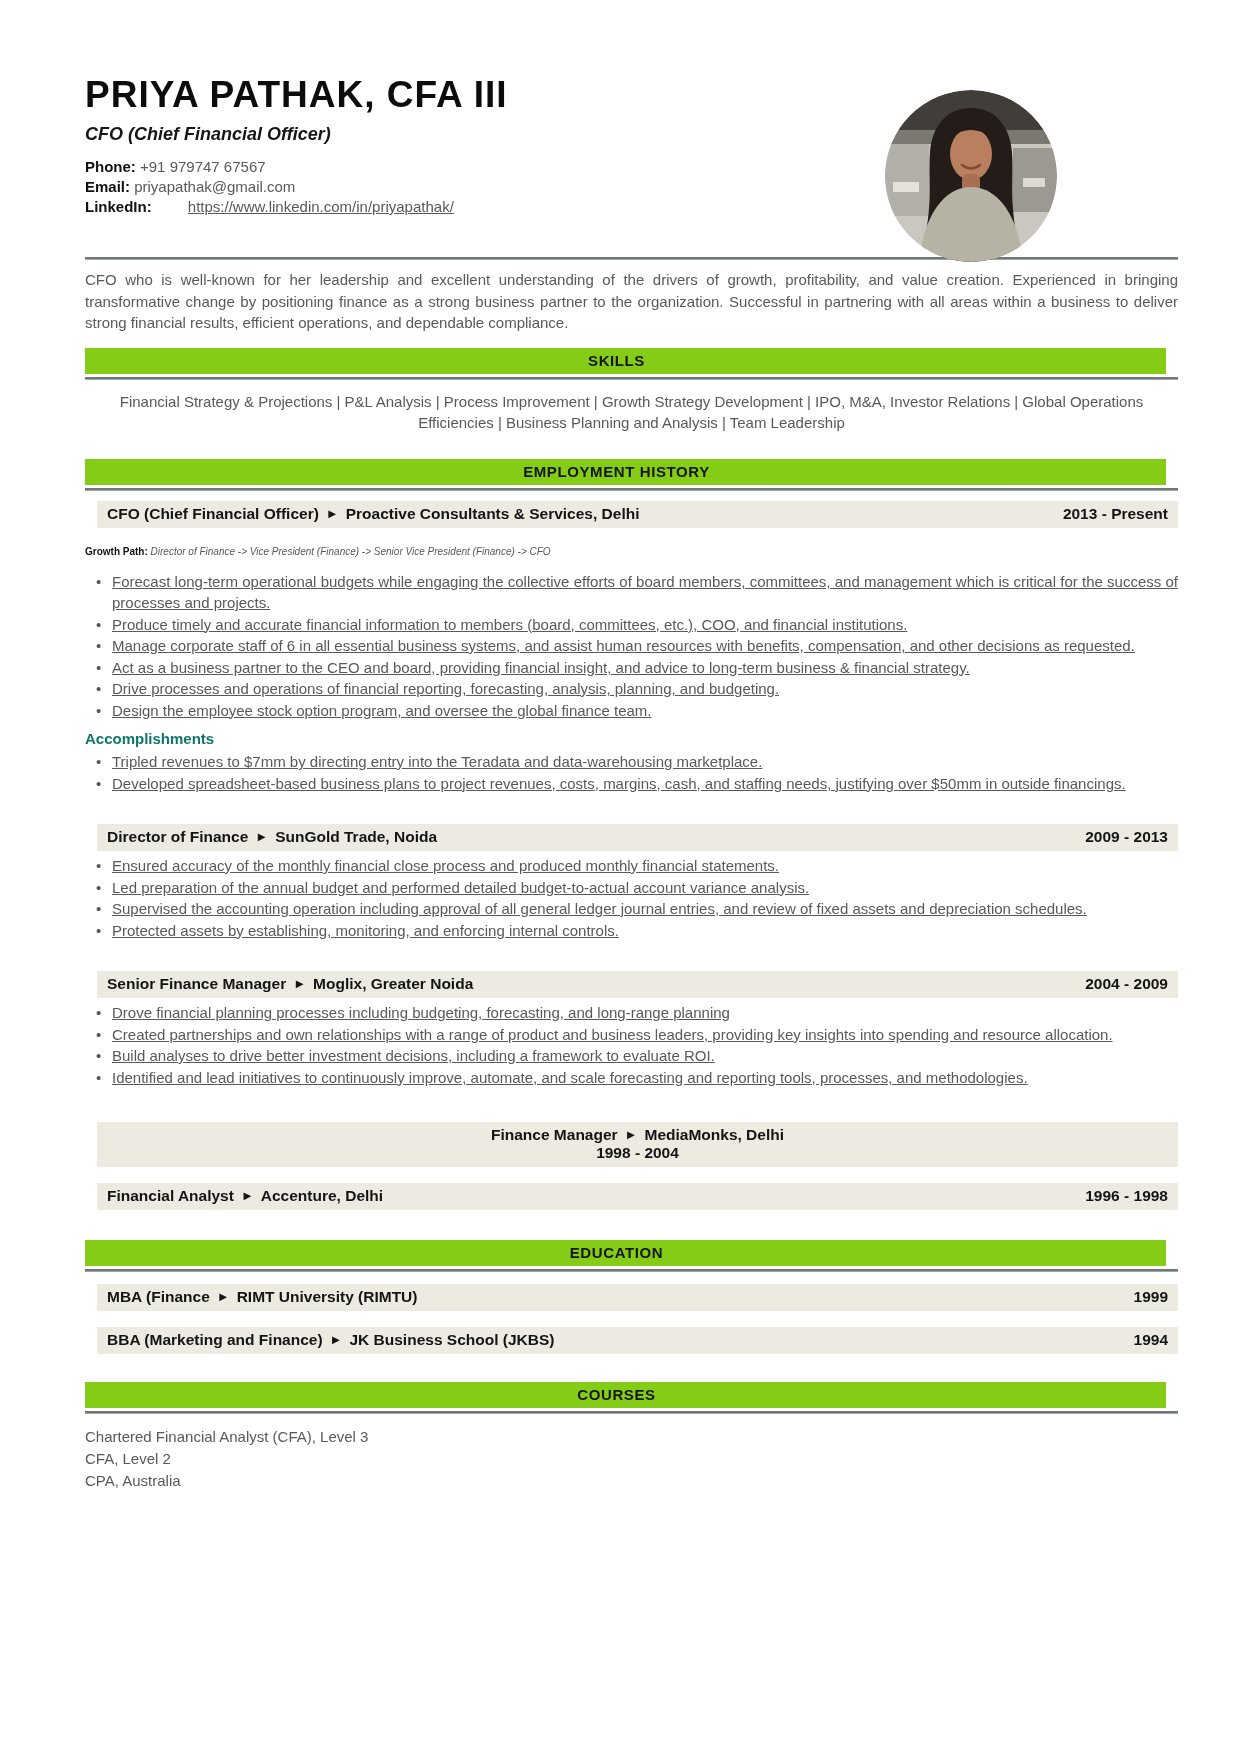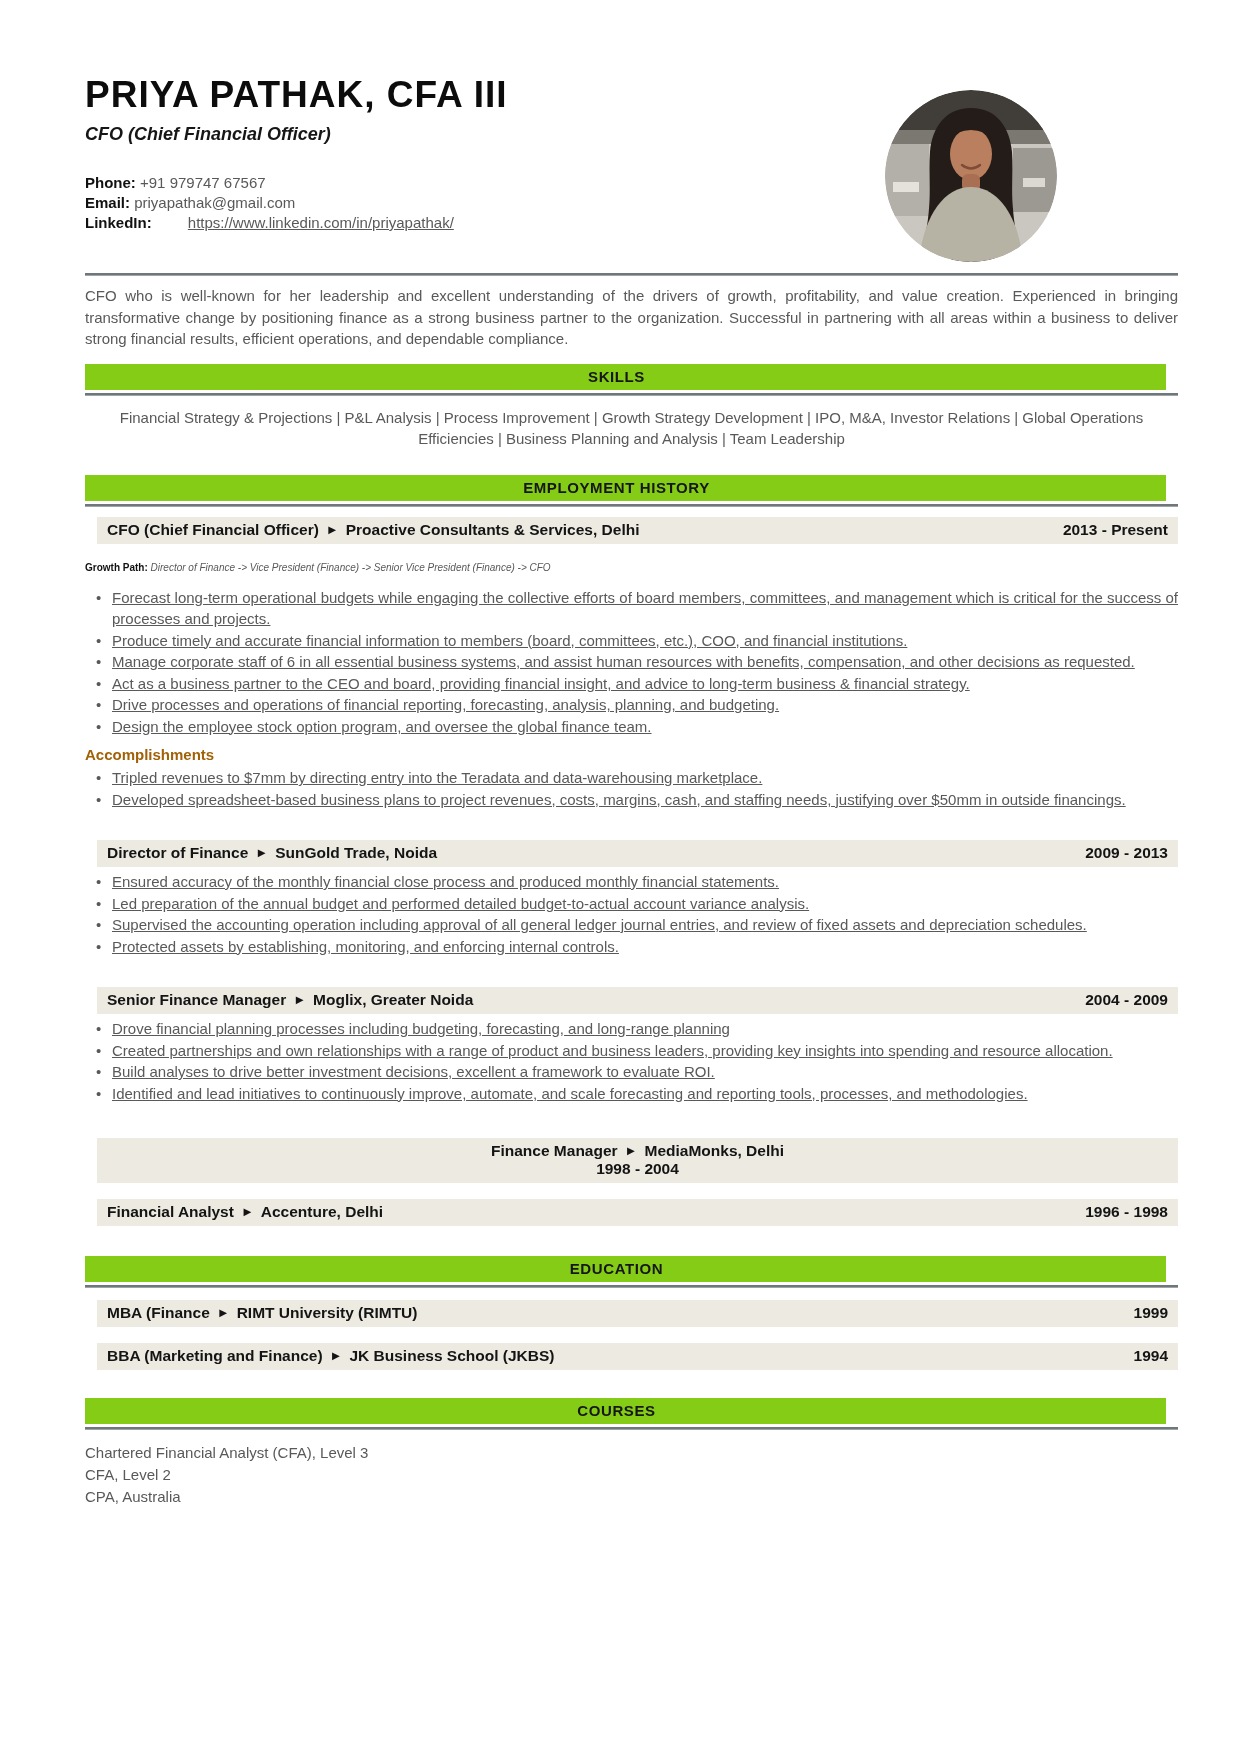--- a/index.html
+++ b/index.html
@@ -14,21 +14,21 @@
   }
 
   
   .name {
     margin-top:74px; font-size:37px; font-weight:bold; color:#0c0c0c;
     letter-spacing:1px;
   }
   .role-title {
     margin-top:8px; font-size:18px; font-weight:bold; font-style:italic; color:#161616;
   }
-  .contact { margin-top:28px; font-size:15px; line-height:20px; color:#595959; }
+  .contact { margin-top:12px; font-size:15px; line-height:20px; color:#595959; }
   .contact .row { white-space:nowrap; }
   .contact b { color:#111; }
   .contact a { color:#595959; text-decoration:underline;padding-left:32px; }
 
   .photo-wrap {
     position:absolute; left:885px; top:90px; width:172px; height:172px;
     border-radius:50%; overflow:hidden;
   }
 
   
@@ -66,21 +66,21 @@
   .growth b { color:#111; font-style:normal; }
   .growth i { font-style:italic; }
   ul.bullets {
     list-style:none; margin-top:14px; font-size:15px; line-height:21.5px;
     color:#595959; text-align:justify;
   }
   ul.bullets li { position:relative; padding-left:27px;text-decoration:underline; }
   ul.bullets li::before {
     content:"\2022"; position:absolute; left:11px; top:0; color:#595959;
   }
-  .sub-heading { margin-top:9px; font-size:15px; font-weight:bold; color:#a16207; }
+  .sub-heading { margin-top:9px; font-size:15px; font-weight:bold; color:#0f766e; }
   ul.bullets.tight { margin-top:4px; }
   .courses-list { margin-top:12px; font-size:15px; line-height:22px; color:#595959; }
 
   
   .mt-sec { margin-top:26px; }
   .mt-job-lg { margin-top:30px; }
   .mt-first-job { margin-top:10px; }
 </style>
 </head>
 <body>
@@ -146,21 +146,21 @@
 
     <div class="job-bar mt-job-lg">
       <div>
         <span>Senior Finance Manager</span><span class="arrow">►</span><span>Moglix, Greater Noida</span>
       </div>
       <div>2004 - 2009</div>
     </div>
     <ul class="bullets tight">
       <li>Drove financial planning processes including budgeting, forecasting, and long-range planning</li>
       <li>Created partnerships and own relationships with a range of product and business leaders, providing key insights into spending and resource allocation.</li>
-      <li>Build analyses to drive better investment decisions, excellent a framework to evaluate ROI.</li>
+      <li>Build analyses to drive better investment decisions, including a framework to evaluate ROI.</li>
       <li>Identified and lead initiatives to continuously improve, automate, and scale forecasting and reporting tools, processes, and methodologies.</li>
     </ul>
 
     <div class="job-bar" style="margin-top:34px;flex-direction:column;">
       <div>
         <span>Finance Manager</span><span class="arrow">►</span><span>MediaMonks, Delhi</span>
       </div>
       <div>1998 - 2004</div>
     </div>
 

